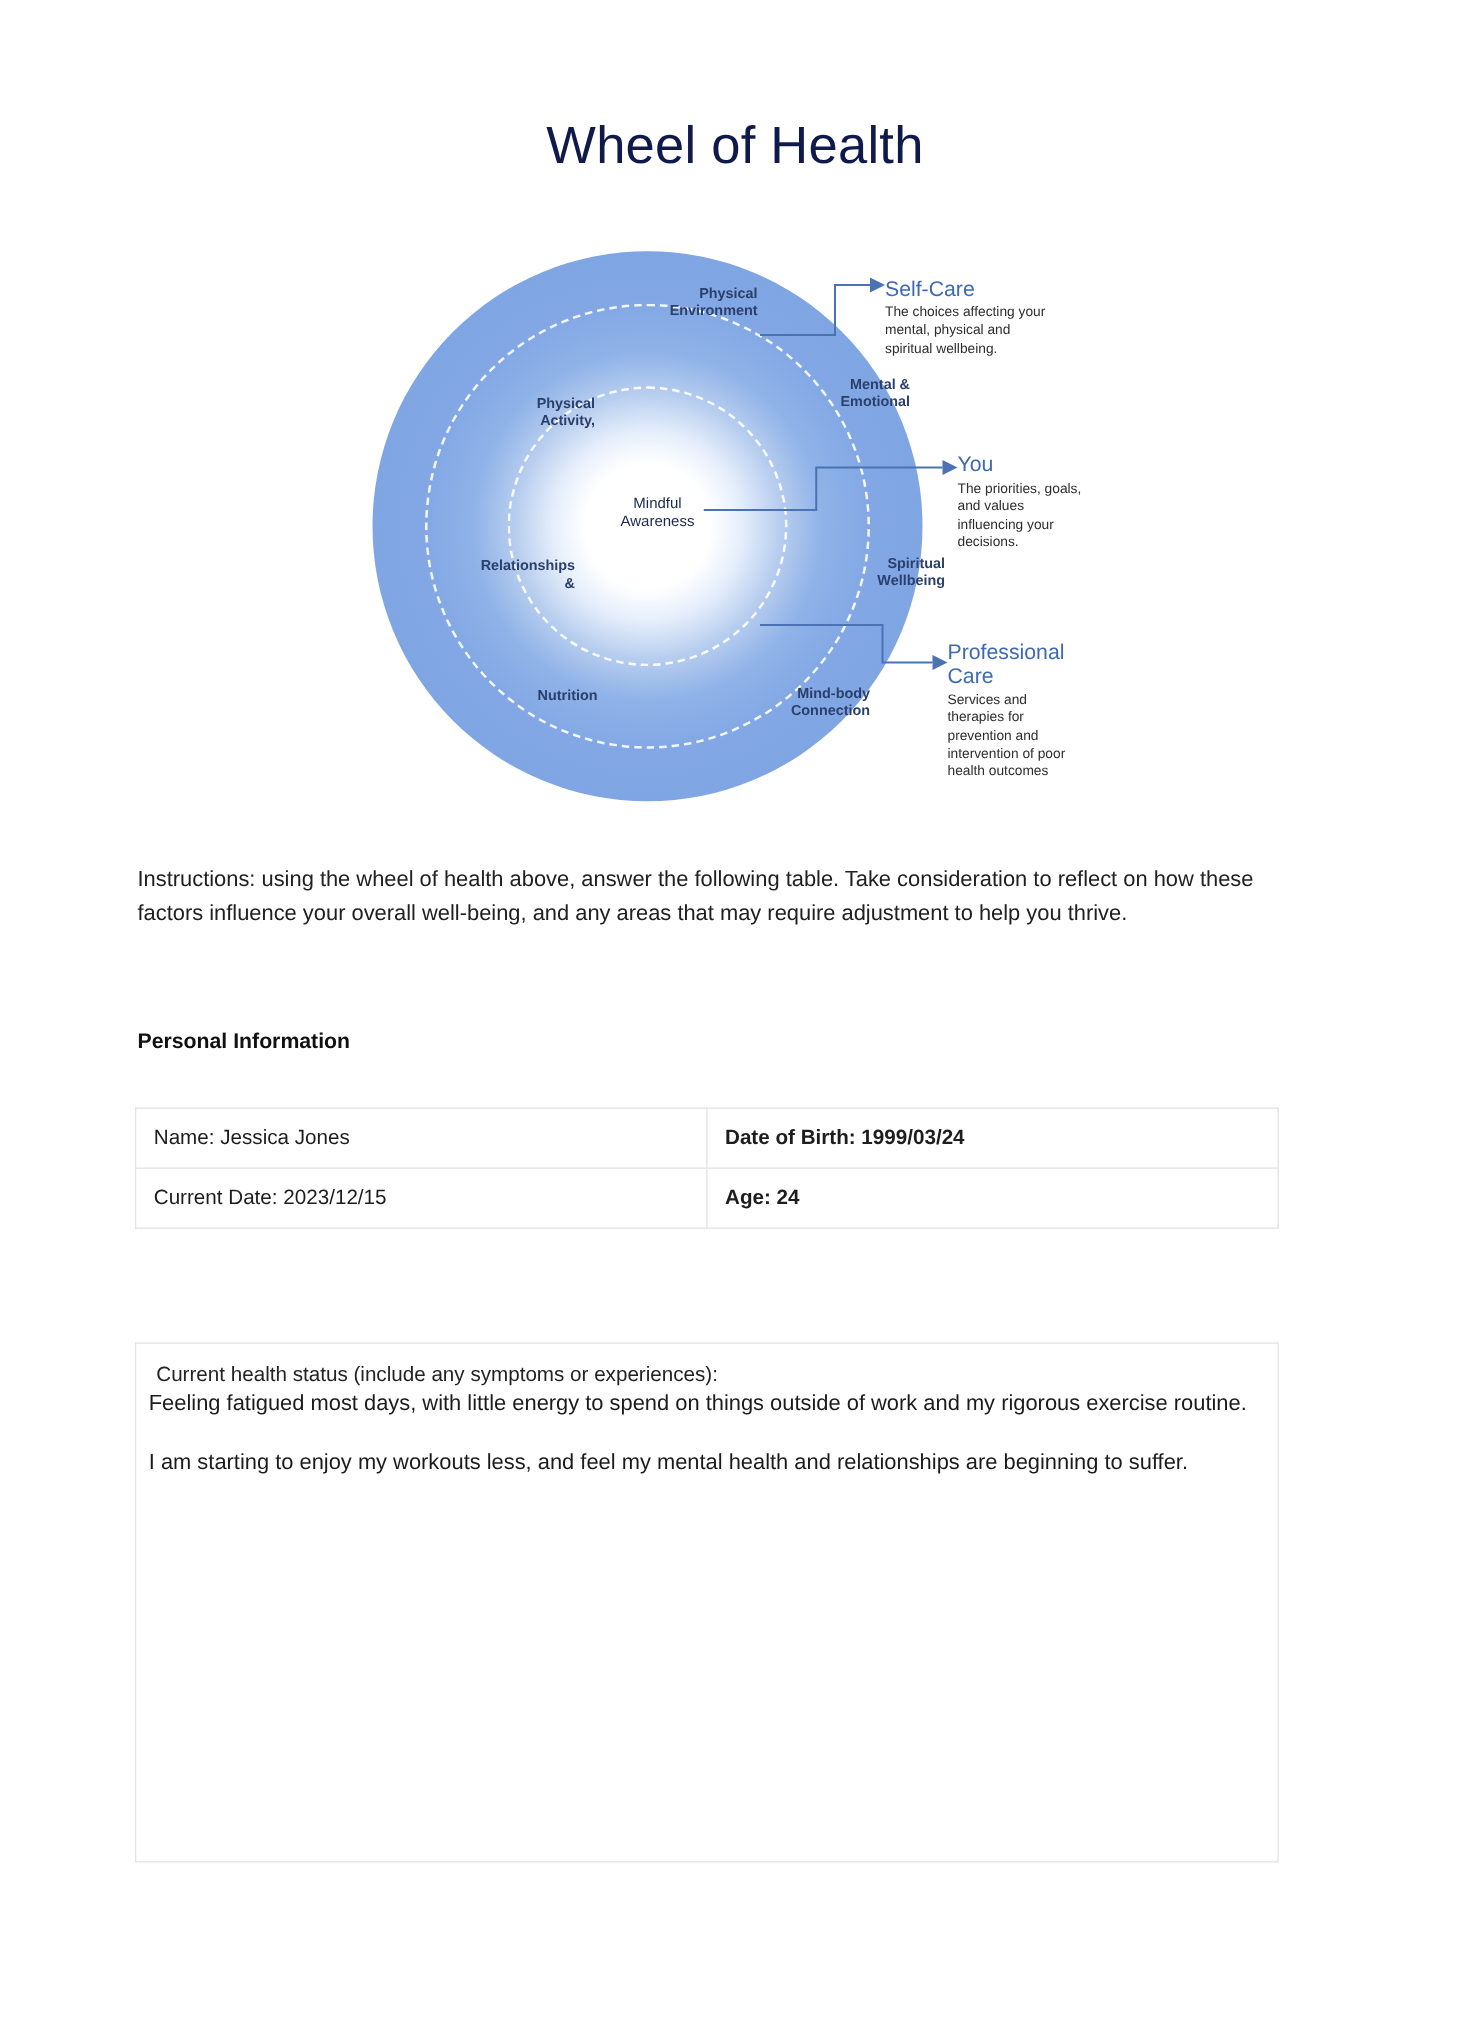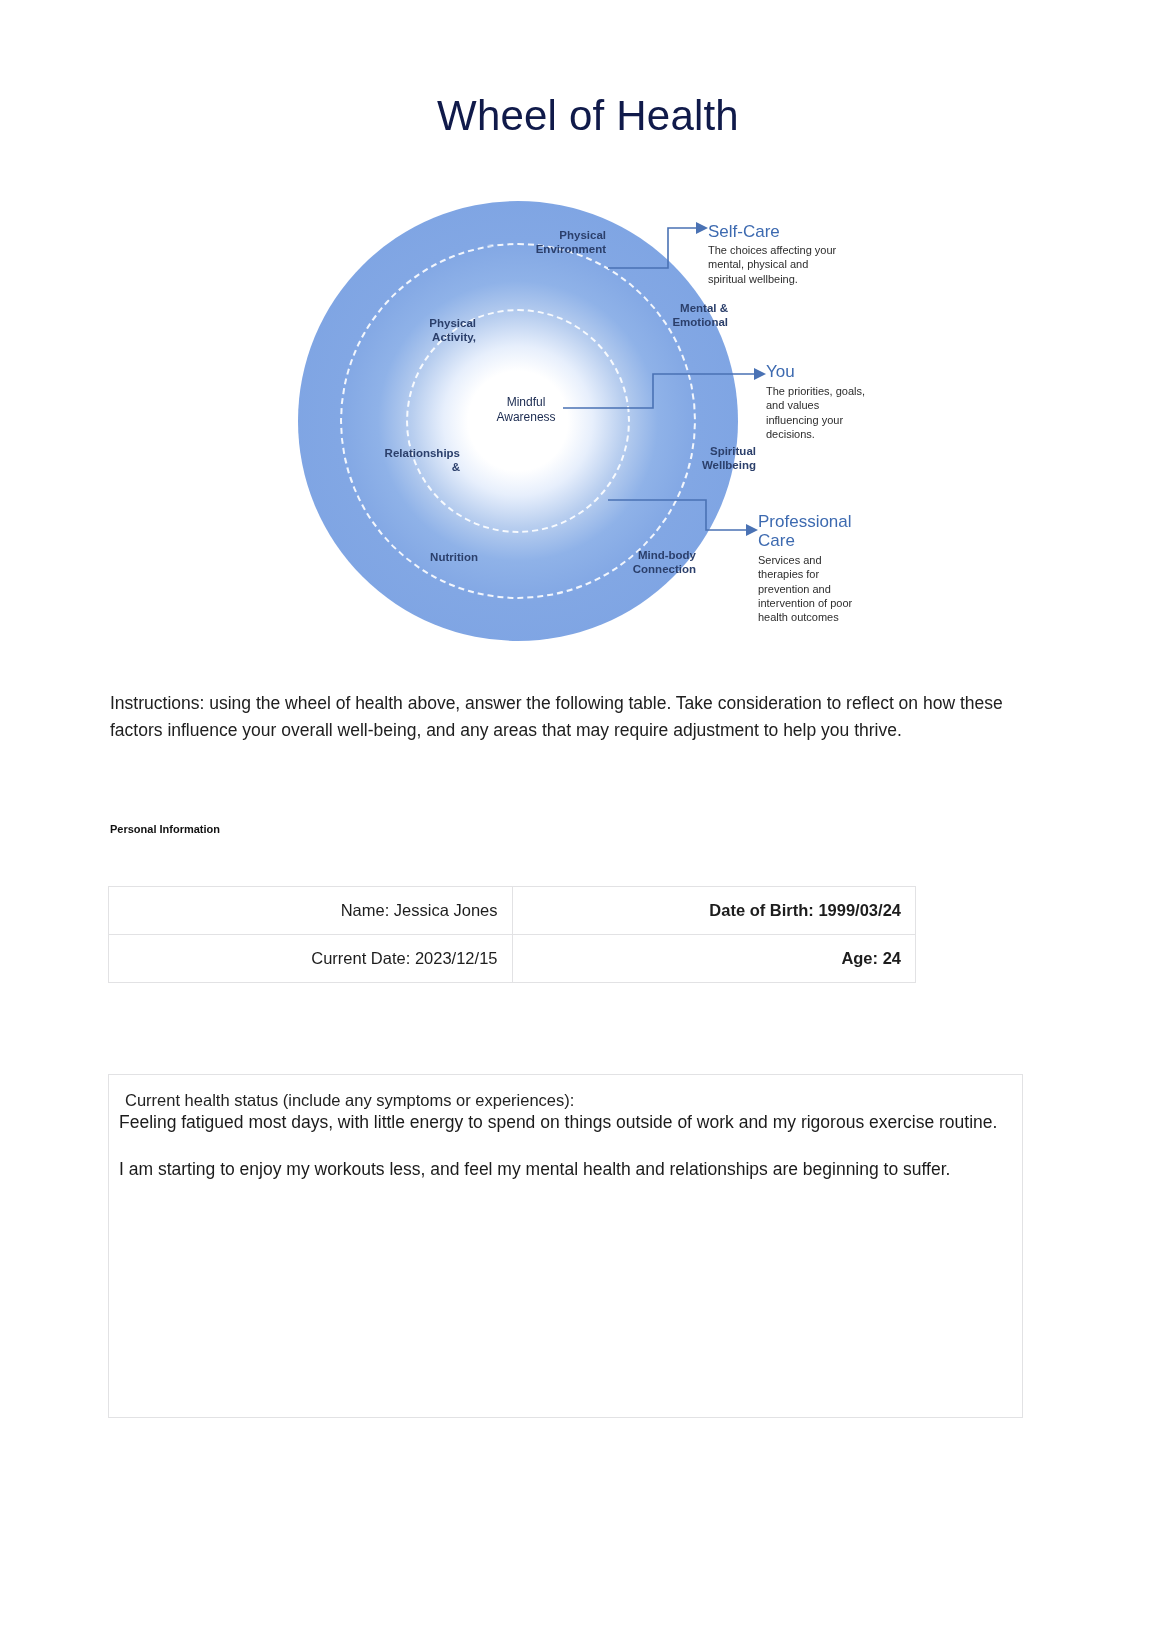--- a/index.html
+++ b/index.html
@@ -144,55 +144,54 @@
     font-size: 17.5px;
     line-height: 1.52;
     color: #202020;
   }
 
   
   .section-heading {
     position: absolute;
     left: 110px;
     top: 823px;
-    font-size: 11px;
+    font-size: 17px;
     font-weight: bold;
     color: #111111;
   }
 
   
   .info-table {
     position: absolute;
     left: 108px;
     top: 886px;
-    width: 808px;
+    width: 915px;
     border-collapse: collapse;
     table-layout: fixed;
-    text-align: right;
   }
   .info-table td {
     border: 1px solid #e2e2e4;
     height: 47px;
     padding: 0 14px;
     font-size: 16.5px;
     color: #1d1d1d;
     vertical-align: middle;
   }
   .info-table td.left-col  { width: 50%; }
   .info-table td.right-col { width: 50%; font-weight: bold; }
   .fld-label { }
   .fld-value { }
 
   
   .status-box {
     position: absolute;
     left: 108px;
     top: 1074px;
     width: 915px;
-    height: 344px;
+    height: 416px;
     border: 1px solid #e2e2e4;
     box-sizing: border-box;
     padding: 16px 12px 0 10px;
   }
   .status-prompt {
     font-size: 16.5px;
     color: #232323;
     padding-left: 6px;
   }
   .status-text {

